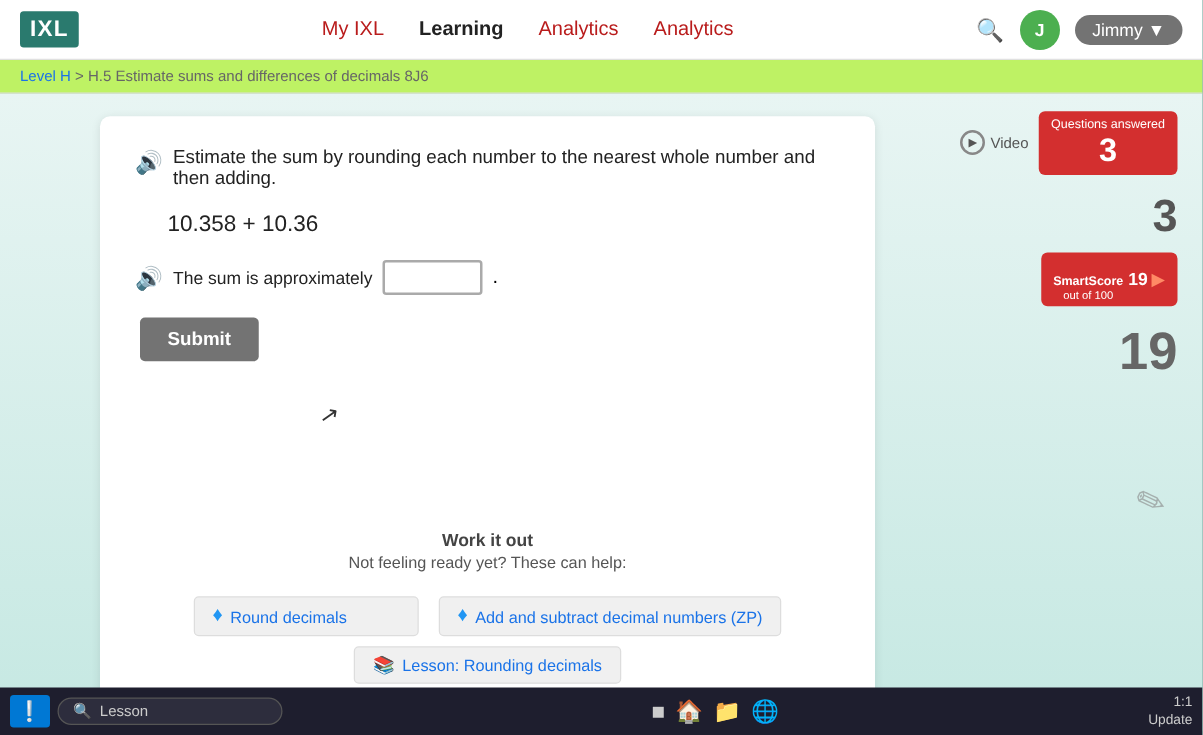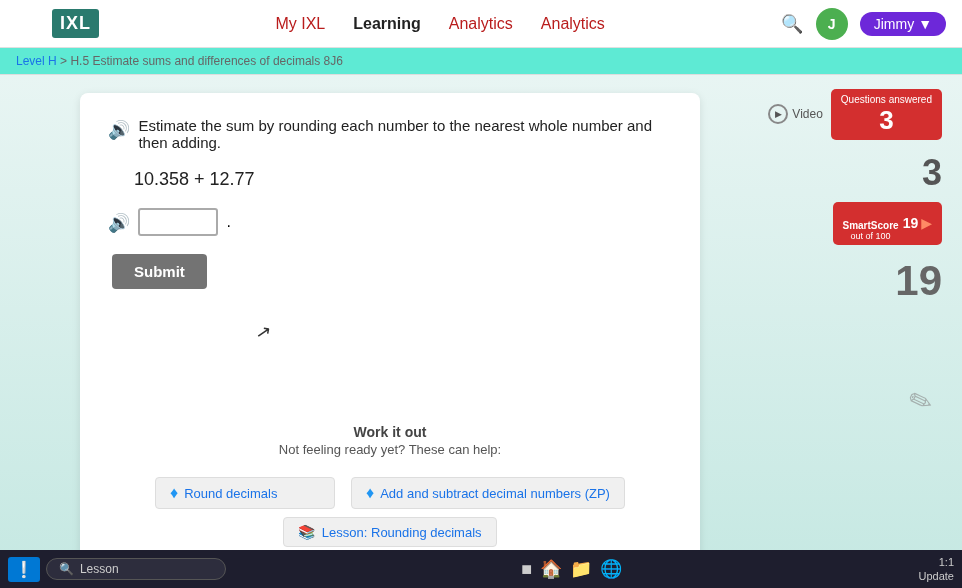--- a/index.html
+++ b/index.html
@@ -25,21 +25,20 @@
       z-index: 10;
     }
     #logo {
       background: #2a7a6e;
       color: #fff;
       font-weight: 900;
       font-size: 18px;
       padding: 4px 8px;
       border-radius: 3px;
       letter-spacing: 1px;
-      margin-left: 36px;
     }
     .nav-links {
       display: flex;
       gap: 28px;
       flex: 1;
       justify-content: center;
     }
     .nav-link {
       font-size: 16px;
       color: #b91c1c;
@@ -66,36 +65,36 @@
       background: #4caf50;
       border-radius: 50%;
       display: flex;
       align-items: center;
       justify-content: center;
       color: #fff;
       font-size: 14px;
       font-weight: bold;
     }
     .jimmy-btn {
-      background: #6d28d9;
+      background: #737373;
       color: #fff;
       border: none;
       border-radius: 16px;
       padding: 4px 14px;
       font-size: 14px;
       cursor: pointer;
       display: flex;
       align-items: center;
       gap: 4px;
       justify-content: flex-end;
     }
 
     
     #breadcrumb {
-      background: #5eead4;
+      background: #bef264;
       padding: 6px 16px;
       font-size: 12px;
       color: #444;
       border-bottom: 1px solid #ddd;
     }
     #breadcrumb a { color: #1a73e8; text-decoration: none; }
     #breadcrumb span { color: #666; }
 
     
     #main {
@@ -414,27 +413,28 @@
 
 <div id="main">
 
   <div id="question-card">
 
     <div class="question-text">
       <span class="speaker-icon">🔊</span>
       <span>Estimate the sum by rounding each number to the nearest whole number and then adding.</span>
     </div>
 
-    <div class="math-expression">10.358 + 12.77</div>
+    <div class="math-expression">10.358 + 10.36</div>
 
     
     <div class="cursor-arrow">↖</div>
 
     <div class="answer-row">
       <span class="speaker-icon">🔊</span>
+      <span class="answer-label">The sum is approximately</span>
       <input class="answer-input" type="text" style="">
       <span>.</span>
     </div>
 
     <button class="submit-btn">Submit</button>
 
     
     <div id="work-section">
       <div class="work-title">Work it out</div>
       <div class="work-subtitle">Not feeling ready yet? These can help:</div>

